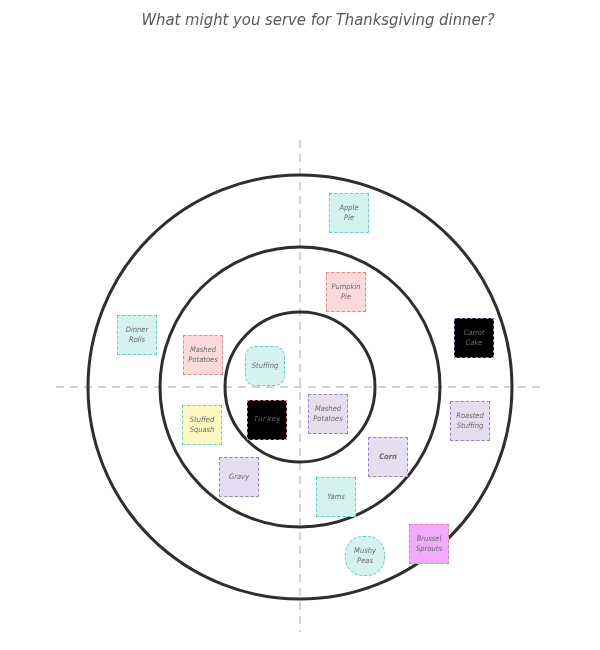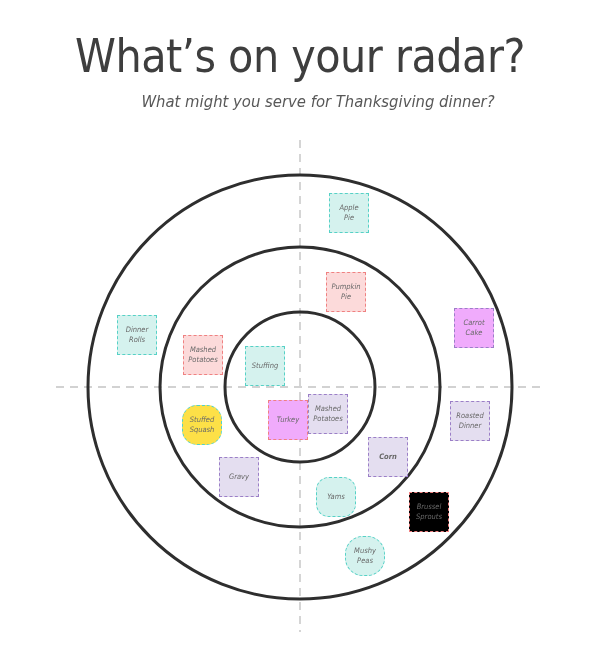--- a/index.html
+++ b/index.html
@@ -33,63 +33,62 @@
 
 <svg class="radar-svg" viewBox="0 0 600 650" xmlns="http://www.w3.org/2000/svg">
     <line x1="300" y1="140" x2="300" y2="632" class="axis" stroke="#c4c4c4"></line>
     <line x1="56" y1="387" x2="544" y2="387" class="axis" stroke="#c4c4c4"></line>
     <circle cx="300" cy="387" r="75" class="ring" stroke="#2e2e2e"></circle>
     <circle cx="300" cy="387" r="140" class="ring" stroke="#2e2e2e"></circle>
     <circle cx="300" cy="387" r="212" class="ring" stroke="#2e2e2e"></circle>
   </svg>
 
 <div class="items-layer">
-    <div class="note" style="left: 245px; top: 346px; background: rgb(213, 242, 238); border-color: rgb(86, 209, 198);">
+    <div class="note" style="left: 245px; top: 346px; background: rgb(213, 242, 238); border-color: rgb(86, 209, 198); border-radius: 10px;">
       <span>Stuffing</span>
     </div>
     <div class="note" style="left: 308px; top: 394px; background: rgb(228, 222, 240); border-color: rgb(155, 127, 199);">
       <span>Mashed Potatoes</span>
     </div>
-    <div class="note" style="left: 268px; top: 400px; background: #f0abfc; border-color: rgb(239, 129, 129);">
+    <div class="note" style="left: 247px; top: 400px; background: #000000; border-color: rgb(239, 129, 129); font-family: Liberation Mono, monospace;">
       <span>Turkey</span>
     </div>
     <div class="note" style="left: 326px; top: 272px; background: rgb(252, 218, 218); border-color: rgb(239, 129, 129); font-style: italic;">
       <span>Pumpkin Pie</span>
     </div>
     <div class="note" style="left: 183px; top: 335px; background: rgb(252, 218, 218); border-color: rgb(239, 129, 129);">
       <span>Mashed Potatoes</span>
     </div>
-    <div class="note" style="left: 182px; top: 405px; background: #fde047; border-color: rgb(86, 209, 198); border-radius: 15px;">
+    <div class="note" style="left: 182px; top: 405px; background: #fef9c3; border-color: rgb(86, 209, 198);">
       <span>Stuffed Squash</span>
     </div>
     <div class="note" style="left: 219px; top: 457px; background: rgb(228, 222, 240); border-color: rgb(155, 127, 199); font-style: italic;">
       <span>Gravy</span>
     </div>
-    <div class="note" style="left: 316px; top: 477px; background: rgb(213, 242, 238); border-color: rgb(86, 209, 198); border-radius: 13px;">
+    <div class="note" style="left: 316px; top: 477px; background: rgb(213, 242, 238); border-color: rgb(86, 209, 198);">
       <span>Yams</span>
     </div>
     <div class="note" style="left: 368px; top: 437px; background: rgb(228, 222, 240); border-color: rgb(155, 127, 199); font-weight: bold;">
       <span>Corn</span>
     </div>
     <div class="note" style="left: 329px; top: 193px; background: rgb(213, 242, 238); border-color: rgb(86, 209, 198);">
       <span>Apple Pie</span>
     </div>
     <div class="note" style="left: 117px; top: 315px; background: rgb(213, 242, 238); border-color: rgb(86, 209, 198);">
       <span>Dinner Rolls</span>
     </div>
-    <div class="note" style="left: 454px; top: 308px; background: #f0abfc; border-color: rgb(155, 127, 199);">
+    <div class="note" style="left: 454px; top: 318px; background: #000000; border-color: rgb(155, 127, 199);">
       <span>Carrot Cake</span>
     </div>
     <div class="note" style="left: 450px; top: 401px; background: rgb(228, 222, 240); border-color: rgb(155, 127, 199);">
-      <span>Roasted Dinner</span>
+      <span>Roasted Stuffing</span>
     </div>
-    <div class="note" style="left: 409px; top: 492px; background: #000000; border-color: rgb(239, 129, 129);">
+    <div class="note" style="left: 409px; top: 524px; background: #f0abfc; border-color: rgb(239, 129, 129);">
       <span>Brussel Sprouts</span>
     </div>
     <div class="note" style="left: 345px; top: 536px; background: rgb(213, 242, 238); border-color: rgb(86, 209, 198); border-radius: 18px;">
       <span>Mushy Peas</span>
     </div>
   </div>
 
 <div class="header">
-  <h1 class="title">What’s on your radar?</h1>
   <div class="subtitle">What might you serve for Thanksgiving dinner?</div>
 </div>
 
 </body></html>

